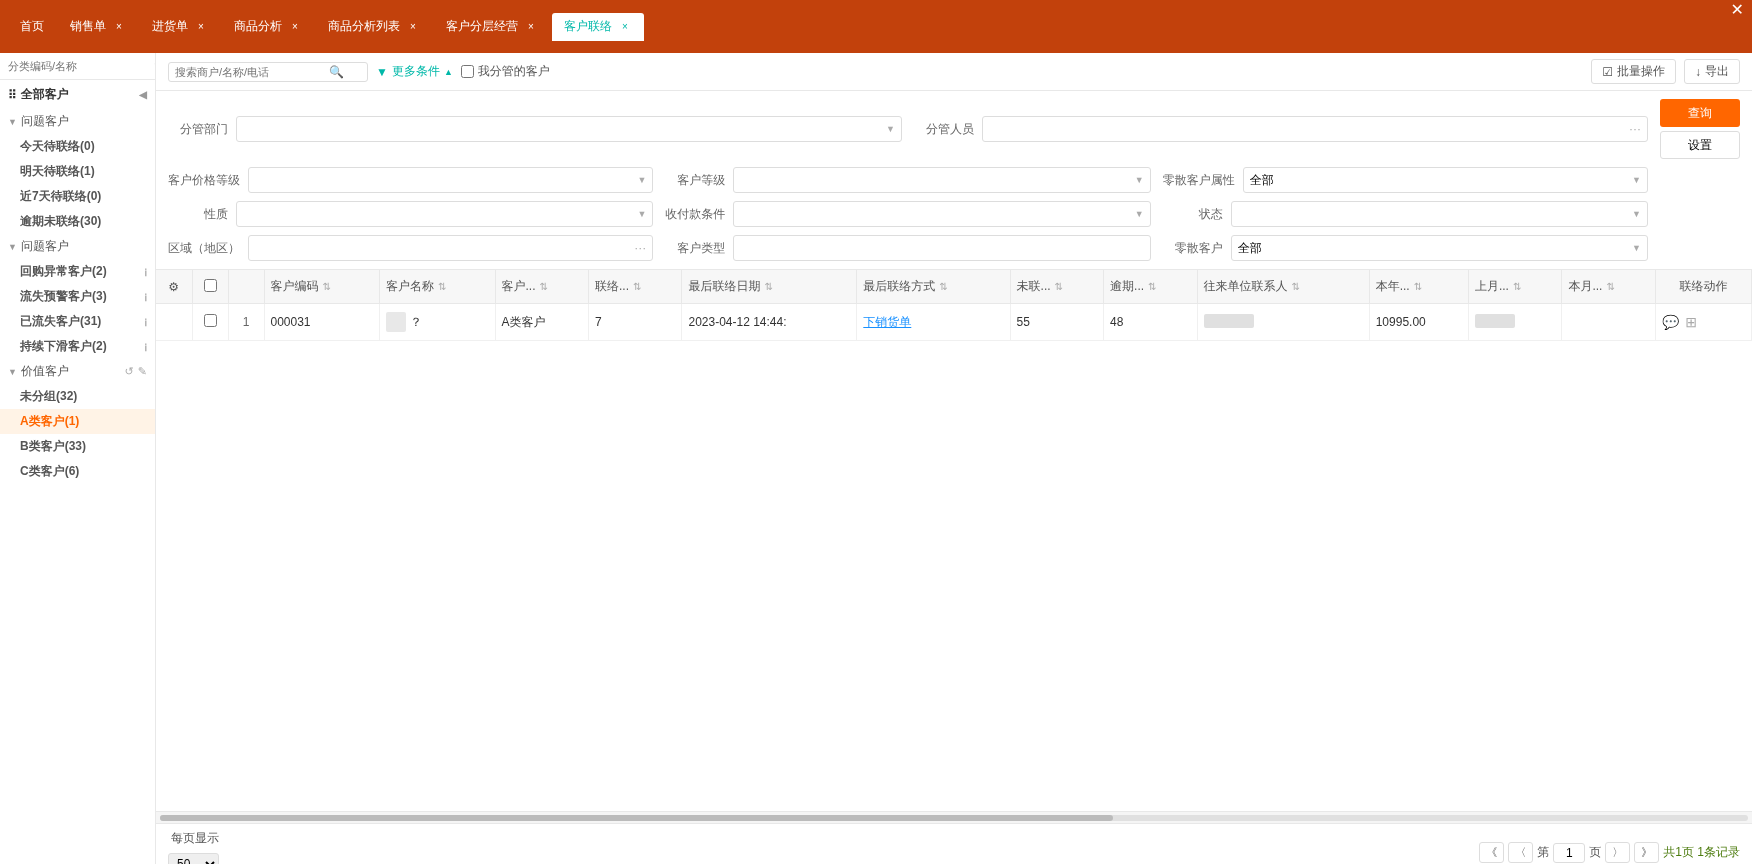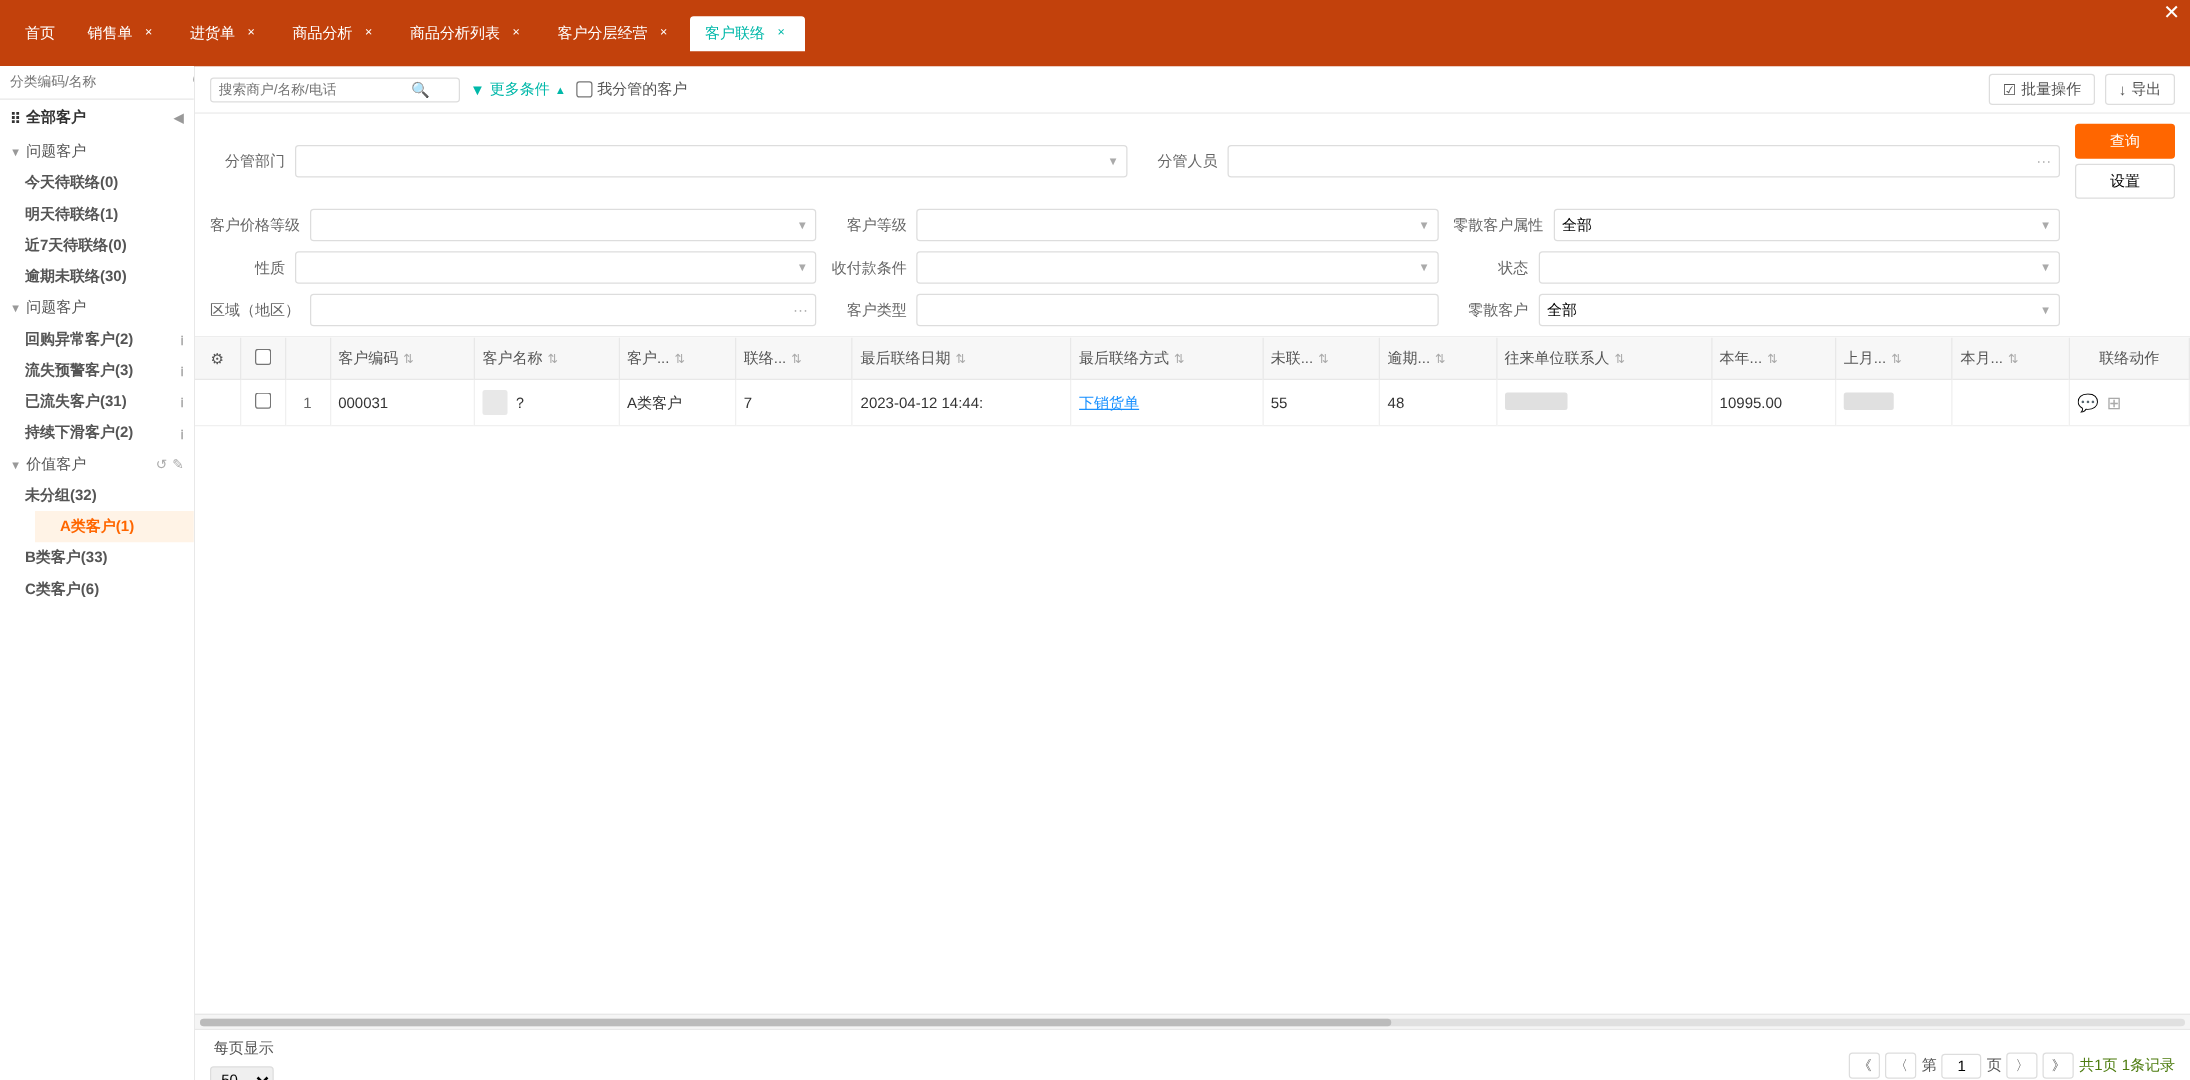--- a/index.html
+++ b/index.html
@@ -103,21 +103,21 @@
     .sidebar-item {
       padding: 4px 8px 4px 20px;
       font-size: 12px;
       color: #555;
       cursor: pointer;
       display: flex;
       align-items: center;
       justify-content: space-between;
       font-weight: bold;
     }
-    .sidebar-item.active { background: #fff3e6; color: #f60; margin-left: 28px; }
+    .sidebar-item.active { background: #fff3e6; color: #f60; }
     .sidebar-item .item-text { flex: 1; }
     .sidebar-item .item-icon { color: #aaa; font-size: 10px; }
 
     
     .content-area {
       flex: 1;
       display: flex;
       flex-direction: column;
       overflow: hidden;
     }

